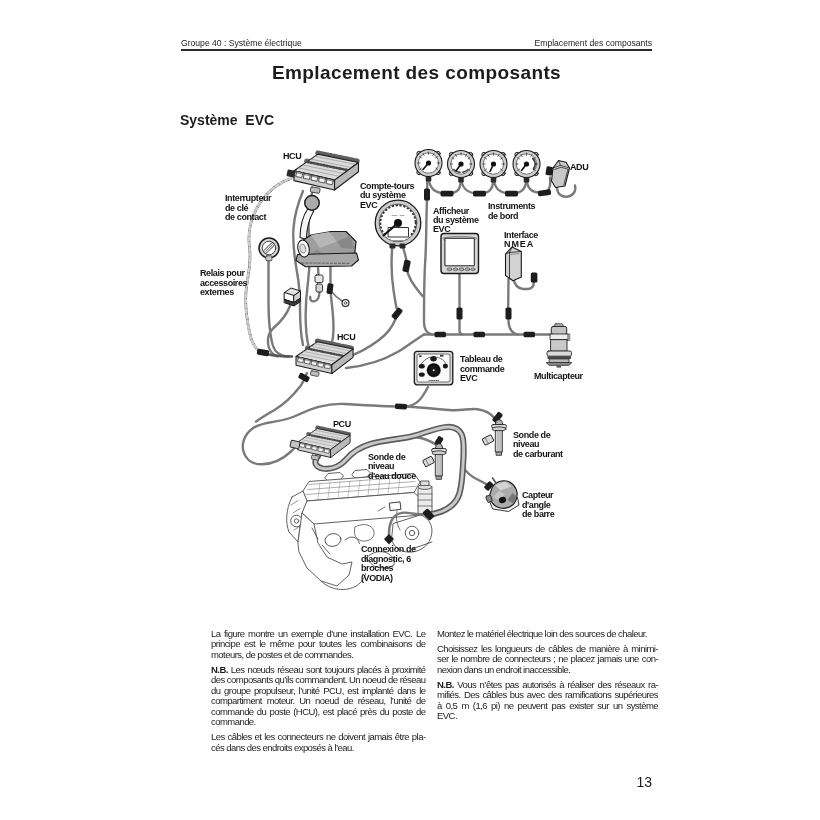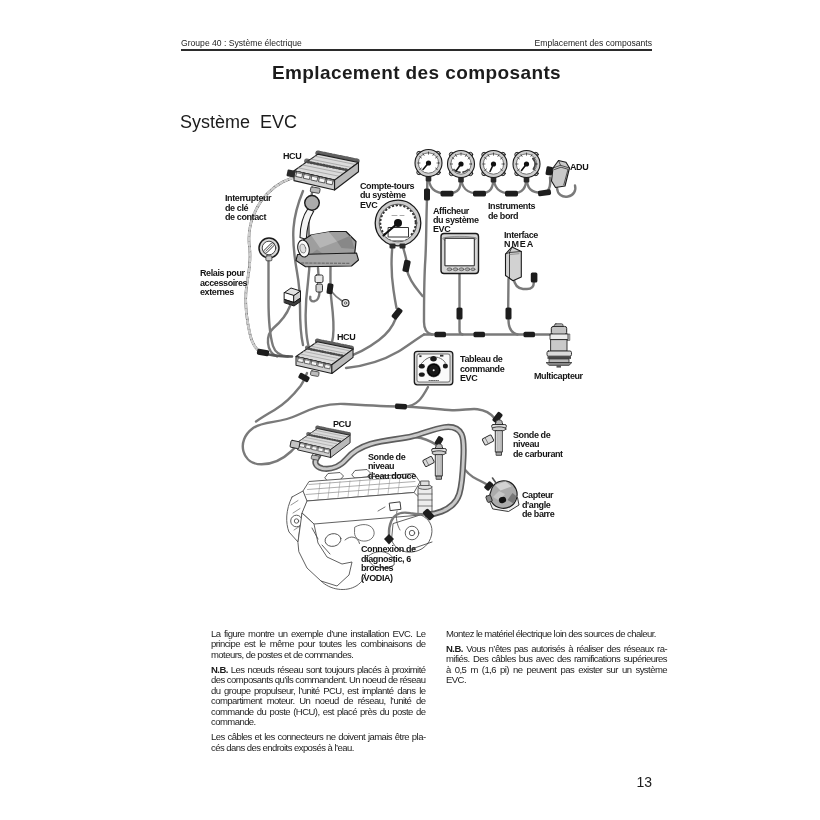--- a/index.html
+++ b/index.html
@@ -5,21 +5,21 @@
 .abs{position:absolute}
 .jl{text-align:justify;text-align-last:justify}
 .col{font-size:9.5px;line-height:10.5px;letter-spacing:-0.55px;color:#1d1d1d}
 .col p{margin:0 0 4.5px 0}
 </style></head>
 <body>
 <div class="abs" style="left:181px;top:38px;font-size:8.6px;">Groupe 40 : Système électrique</div>
 <div class="abs" style="left:452px;top:38px;width:200px;text-align:right;font-size:8.6px;">Emplacement des composants</div>
 <div class="abs" style="left:181px;top:49.4px;width:471px;height:1.3px;background:#2b2b2b"></div>
 <div class="abs" style="left:181px;top:62px;width:471px;text-align:center;font-size:19px;font-weight:bold;letter-spacing:.4px;">Emplacement des composants</div>
-<div class="abs" style="left:180px;top:112px;font-size:18px;font-weight:normal;">Système&nbsp; EVC</div>
+<div class="abs" style="left:180px;top:112px;font-size:14px;font-weight:bold;">Système&nbsp; EVC</div>
 
 <svg class="abs" style="left:0;top:0" width="820" height="820" viewBox="0 0 820 820" fill="none" stroke-linecap="round" stroke-linejoin="round">
 
 <g stroke="#4f4f4f" stroke-width="0.9" fill="#fff">
 <path d="M325 477.5 L328 473.5 L340 472.5 L343.5 476 L340 480 L328 481 Z"></path>
 <path d="M352 474.5 L355 470.5 L367 469.5 L370.5 473 L367 477 L355 478 Z"></path>
 <path d="M303 491 L309 481.5 L414 473.5 L420 482 L414 492.5 L307 501 Z"></path>
 <path d="M309 484.5 L414 476.5 M306 494.5 L416 486.3 M307.5 489.5 L415 481.5" stroke-width="0.6" stroke="#777"></path>
 <path d="M320 483 L318 499 M340 481.5 L338 497.5 M360 480 L358 496 M380 478.5 L378 494.5 M400 477 L398 493 M330 482.2 L328 498.2 M350 480.8 L348 496.8 M370 479.2 L368 495.2 M390 477.8 L388 493.8" stroke-width="0.5" stroke="#8a8a8a" fill="none"></path>
 <path d="M307 501 L414 492.5 L426 504 L421 515 L314 524 L302 513 Z"></path>
@@ -355,23 +355,28 @@
 <span class="jl" style="display:block">compartiment moteur. Un noeud de réseau, l’unité de</span>
 <span class="jl" style="display:block">commande du poste (HCU), est placé près du poste de</span>
 <span style="display:block">commande.</span>
     </p>
 <p>
       <span class="jl" style="display:block">Les câbles et les connecteurs ne doivent jamais être pla-</span>
 <span style="display:block">cés dans des endroits exposés à l’eau.</span>
     </p>
 </div>
 
-<div class="abs col" style="left:446px;top:628.5px;width:221px;">
+<div class="abs col" style="left:437px;top:628.5px;width:221px;">
 <p>
       <span style="display:block">Montez le matériel électrique loin des sources de chaleur.</span>
+    </p>
+<p>
+      <span class="jl" style="display:block">Choisissez les longueurs de câbles de manière à minimi-</span>
+<span class="jl" style="display:block">ser le nombre de connecteurs ; ne placez jamais une con-</span>
+<span style="display:block">nexion dans un endroit inaccessible.</span>
     </p>
 <p>
       <span class="jl" style="display:block"><b>N.B.</b> Vous n’êtes pas autorisés à réaliser des réseaux ra-</span>
 <span class="jl" style="display:block">mifiés. Des câbles bus avec des ramifications supérieures</span>
 <span class="jl" style="display:block">à 0,5 m (1,6 pi) ne peuvent pas exister sur un système</span>
 <span style="display:block">EVC.</span>
     </p>
 </div>
 
 <div class="abs" style="left:600px;top:774px;width:52px;text-align:right;font-size:14px;">13</div>

